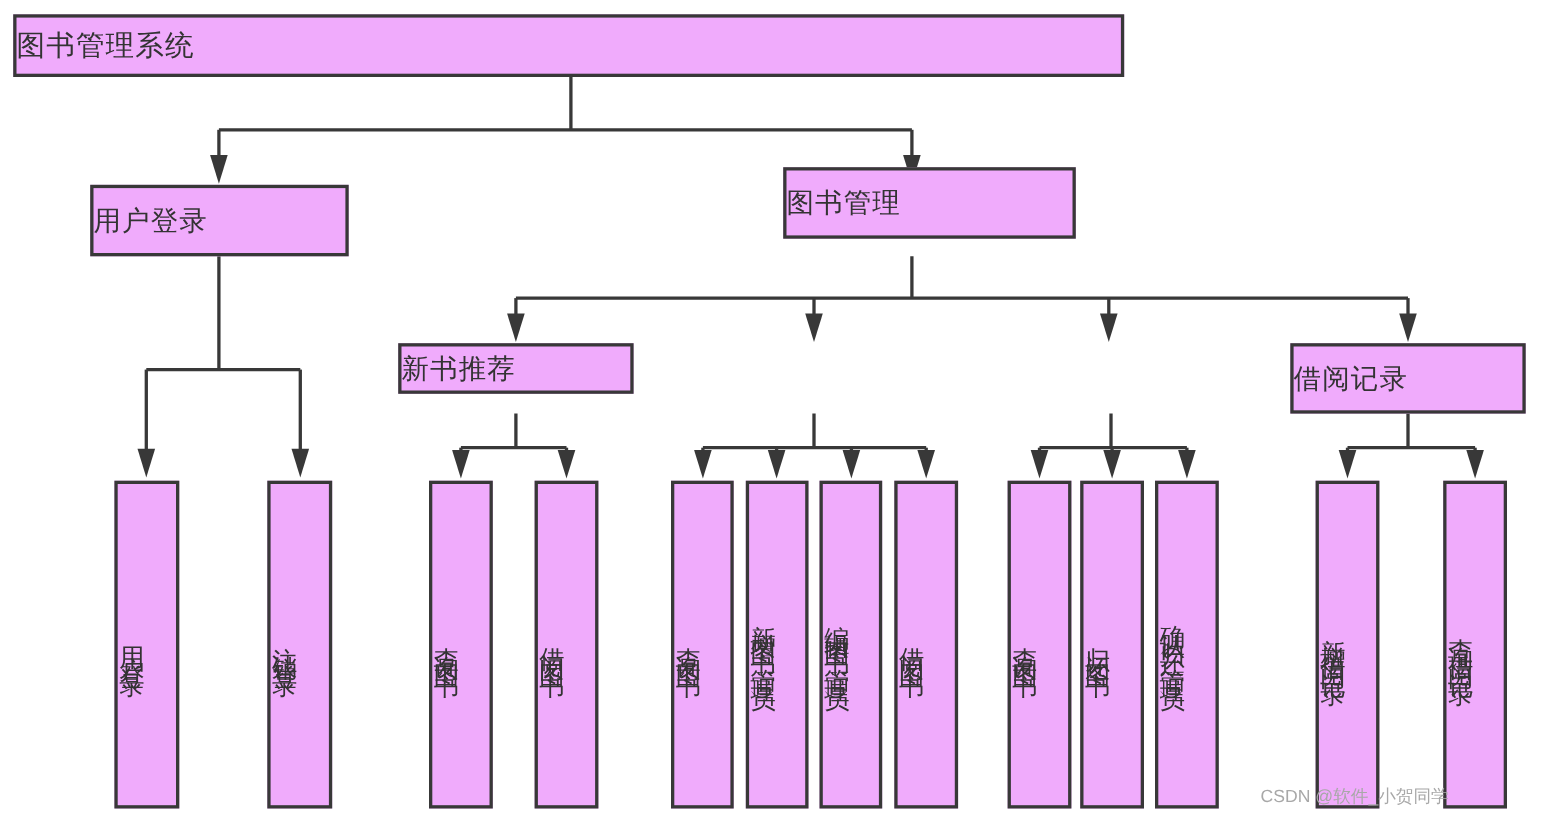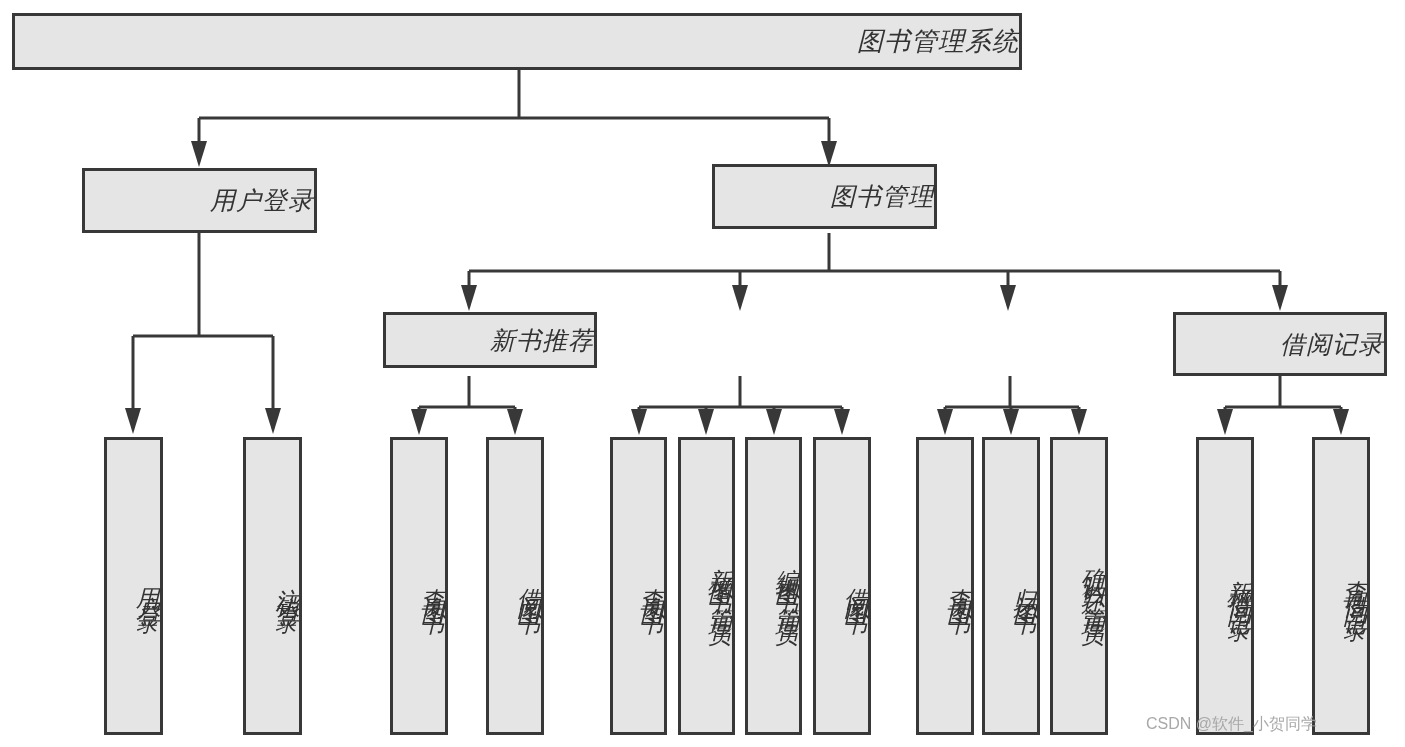--- a/index.html
+++ b/index.html
@@ -21,26 +21,25 @@
     left: 0;
     top: 0;
     width: 1405px;
     height: 747px;
     color: var(--line, #383838);
   }
   .node {
     position: absolute;
     box-sizing: border-box;
     border: 3px solid var(--line, #383838);
-    background: #e5e5e5;
+    background: #f0abfc;
     display: flex;
     align-items: center;
-    justify-content: flex-end;
+    justify-content: flex-start;
     text-align: center;
-    font-style: italic;
   }
   .node .lbl {
     color: var(--text, #333333);
     white-space: nowrap;
   }
   .root-box .lbl  { font-size: 26px; letter-spacing: 1px; }
   .branch-box .lbl{ font-size: 25px; letter-spacing: 1px; }
   .leaf-box .lbl {
     writing-mode: vertical-lr;
     text-orientation: mixed;
@@ -124,25 +123,25 @@
     </g>
   </svg>
 
   <div class="node root-box" style="left:12px; top:13px; width:1010px; height:57px">
     <span class="lbl">图书管理系统</span>
   </div>
 
   <div class="node branch-box" style="left:82px; top:168px; width:235px; height:65px">
     <span class="lbl">用户登录</span>
   </div>
-  <div class="node branch-box" style="left:712px; top:164px; width:225px; height:65px">
+  <div class="node branch-box" style="left:712px; top:152px; width:266px; height:65px">
     <span class="lbl">图书管理</span>
   </div>
 
-  <div class="node branch-box" style="left:383px; top:312px; width:214px; height:56px">
+  <div class="node branch-box" style="left:362px; top:312px; width:214px; height:46px">
     <span class="lbl">新书推荐</span>
   </div>
   <div class="node branch-box" style="left:1173px; top:312px; width:214px; height:64px">
     <span class="lbl">借阅记录</span>
   </div>
 
   <div class="node leaf-box" style="left:104px; top:437px; width:59px; height:298px">
     <span class="lbl">用户登录</span>
   </div>
   <div class="node leaf-box" style="left:243px; top:437px; width:59px; height:298px">

